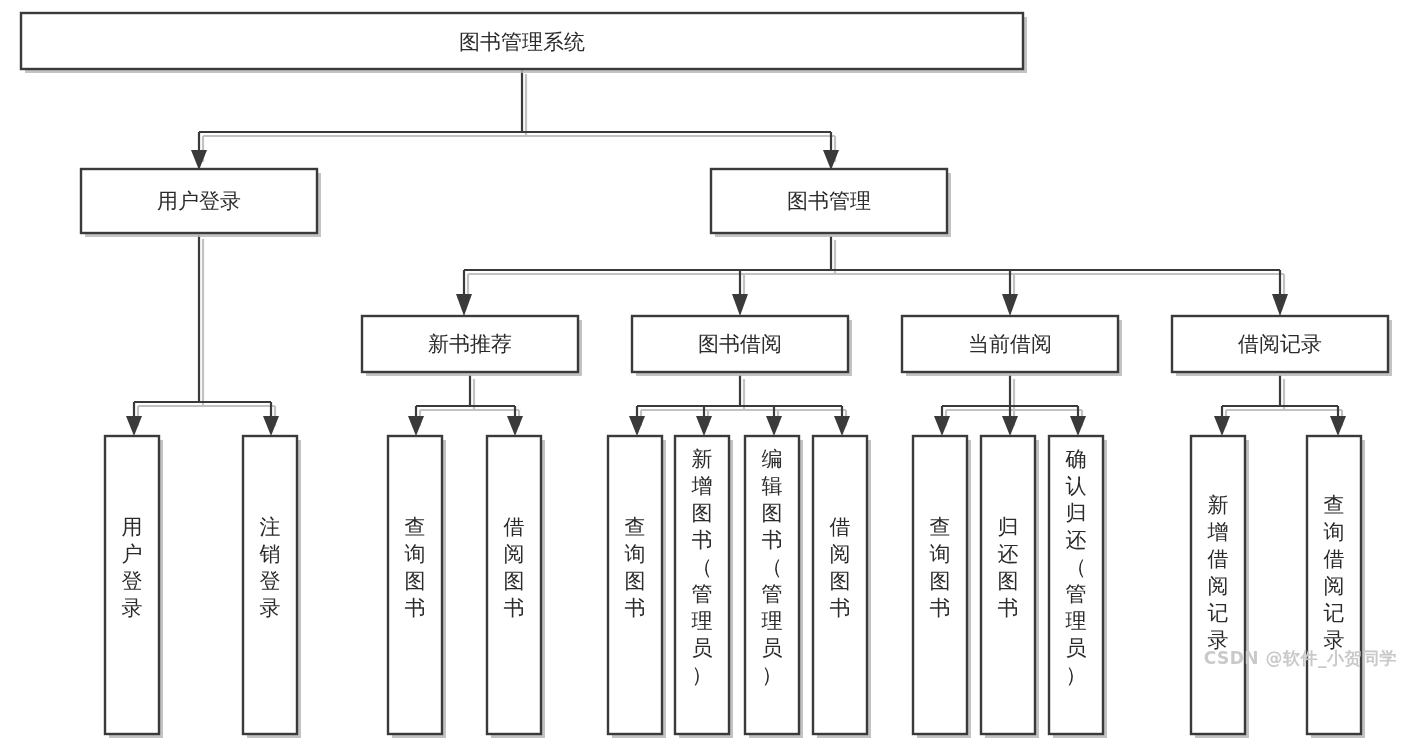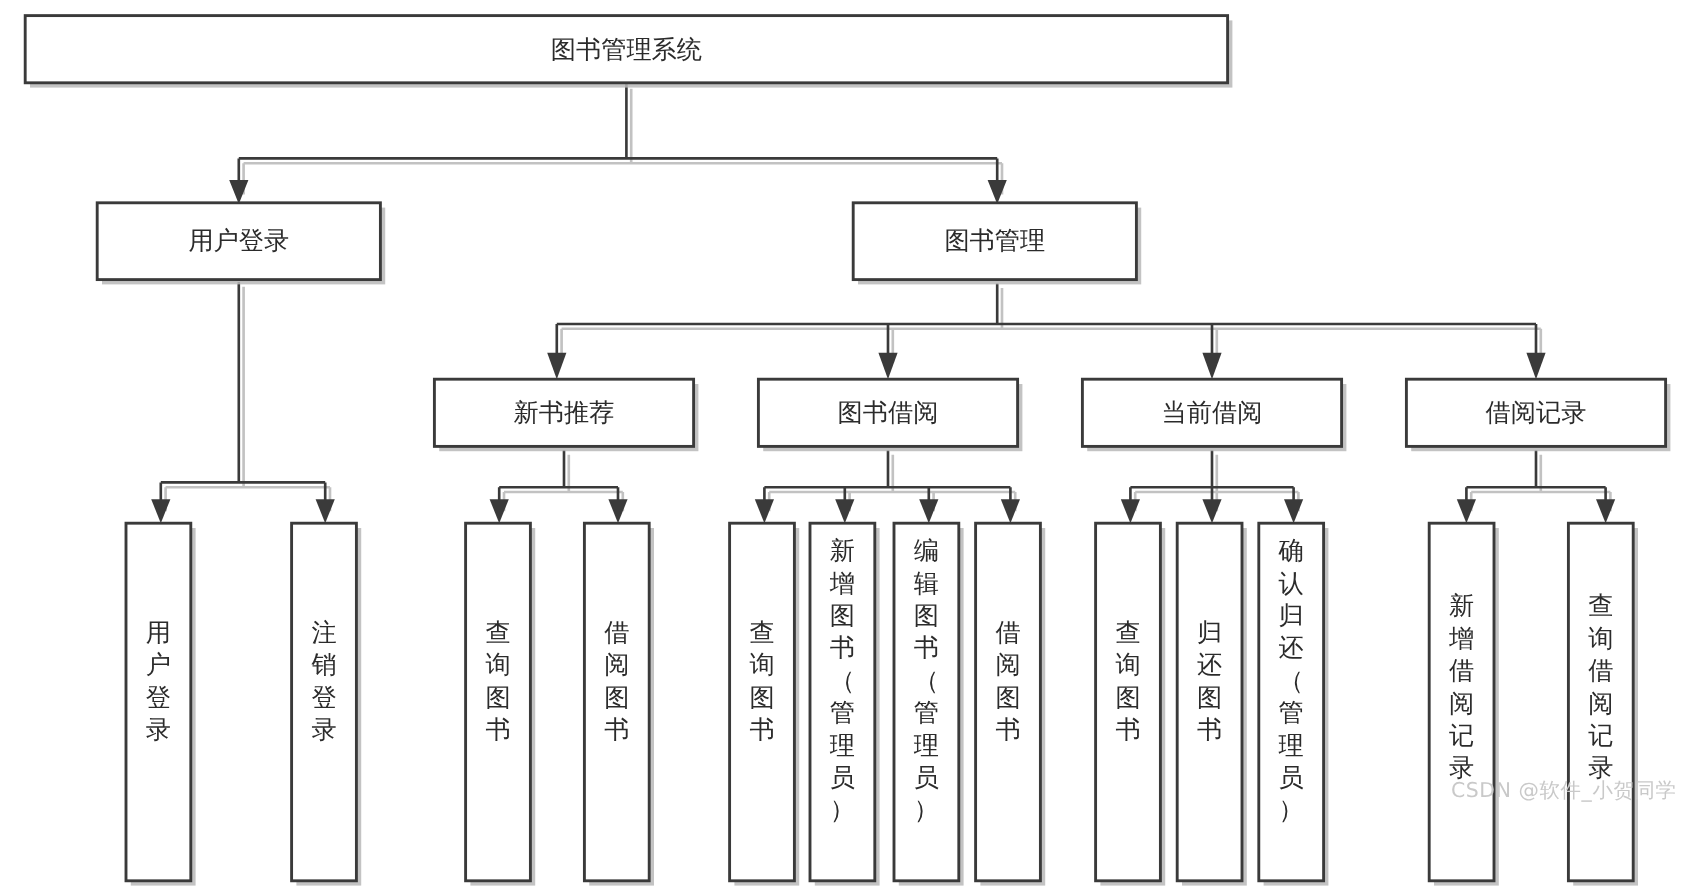--- a/index.html
+++ b/index.html
@@ -50,20 +50,21 @@
   .watermark{
     position:absolute;
     right:8px;
     bottom:4px;
     color:#c9c9c9;
     font-size:17px;
     font-family:"DejaVu Sans","Liberation Sans",sans-serif;
     letter-spacing:.5px;
     white-space:nowrap;
     user-select:none;
+    font-weight:bold;
   }
 </style>
 </head>
 <body>
 
 <div id="diagram-root">
 
   <svg id="flow" viewBox="0 0 1405 747" xmlns="http://www.w3.org/2000/svg">
 
     <g>

